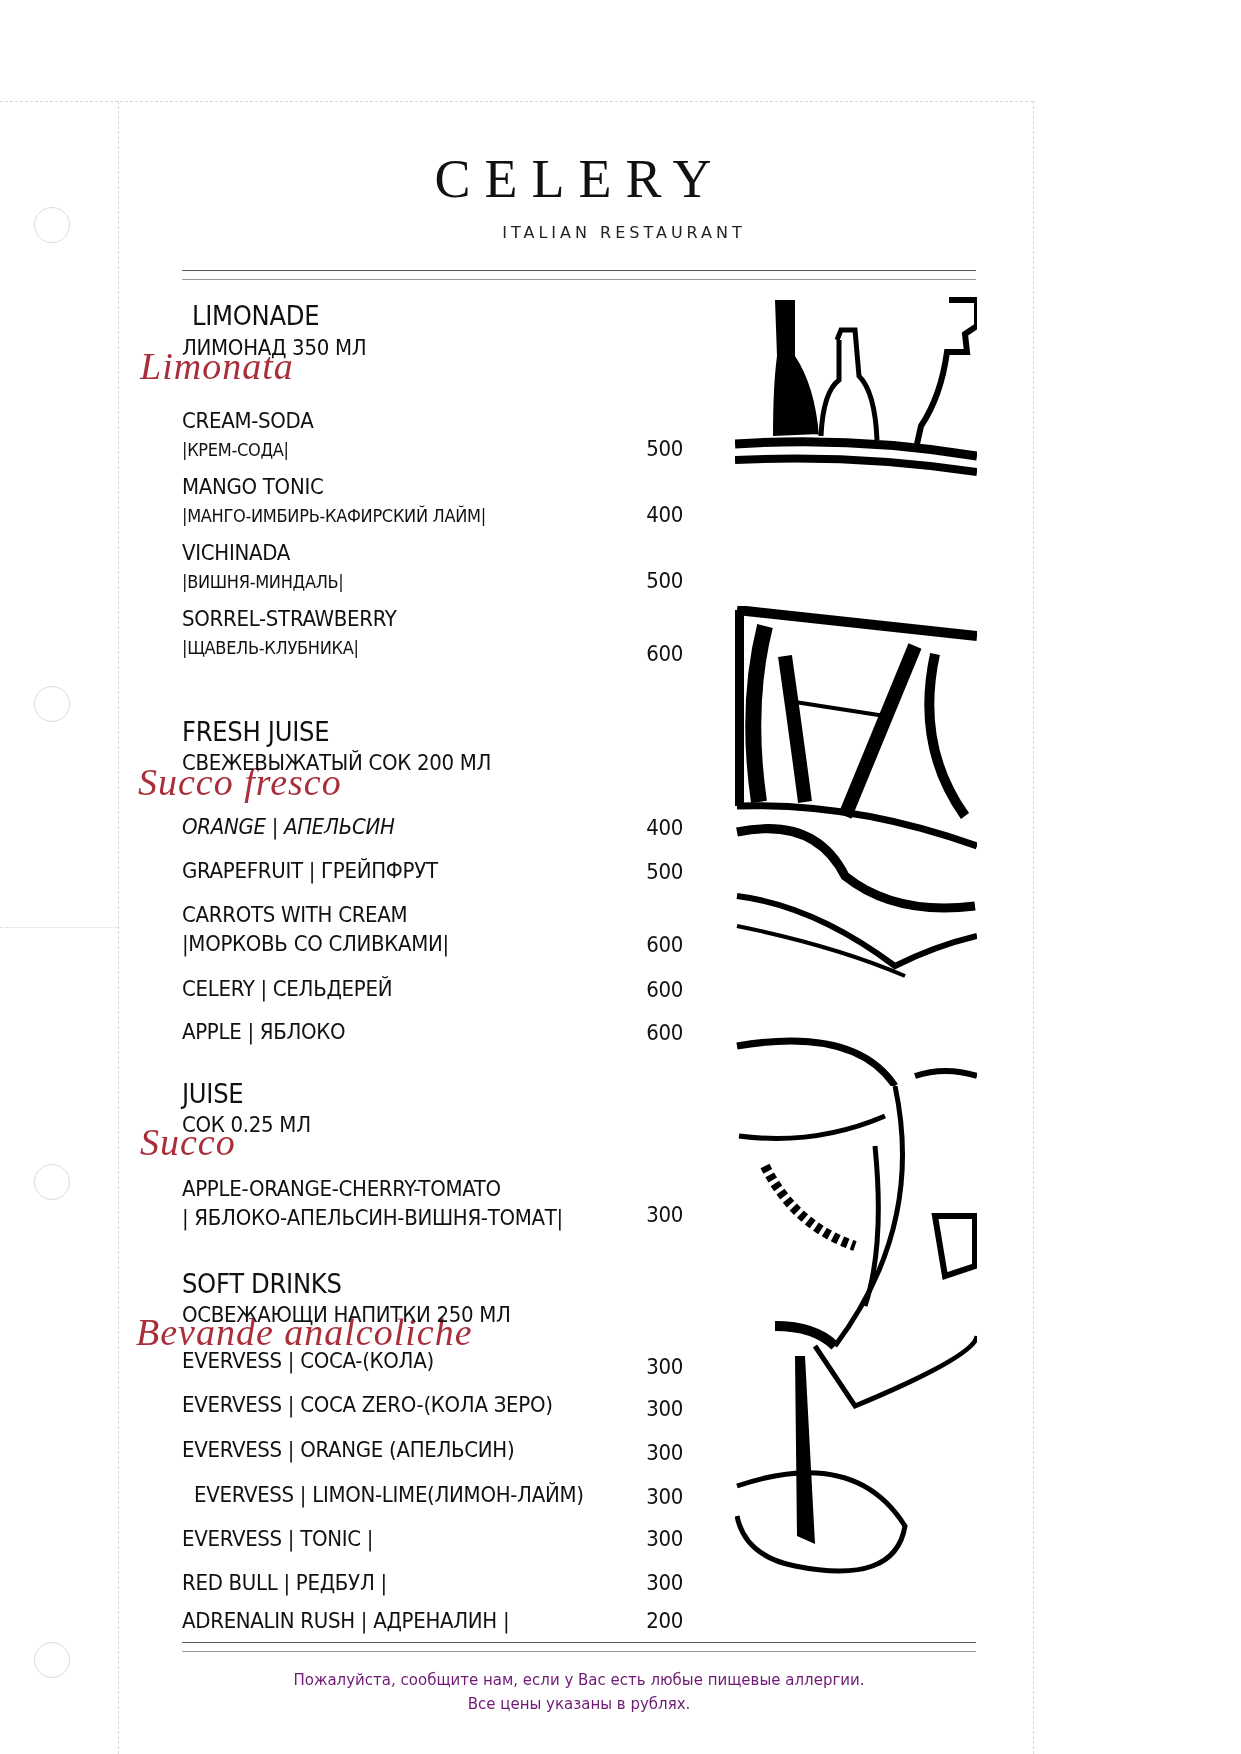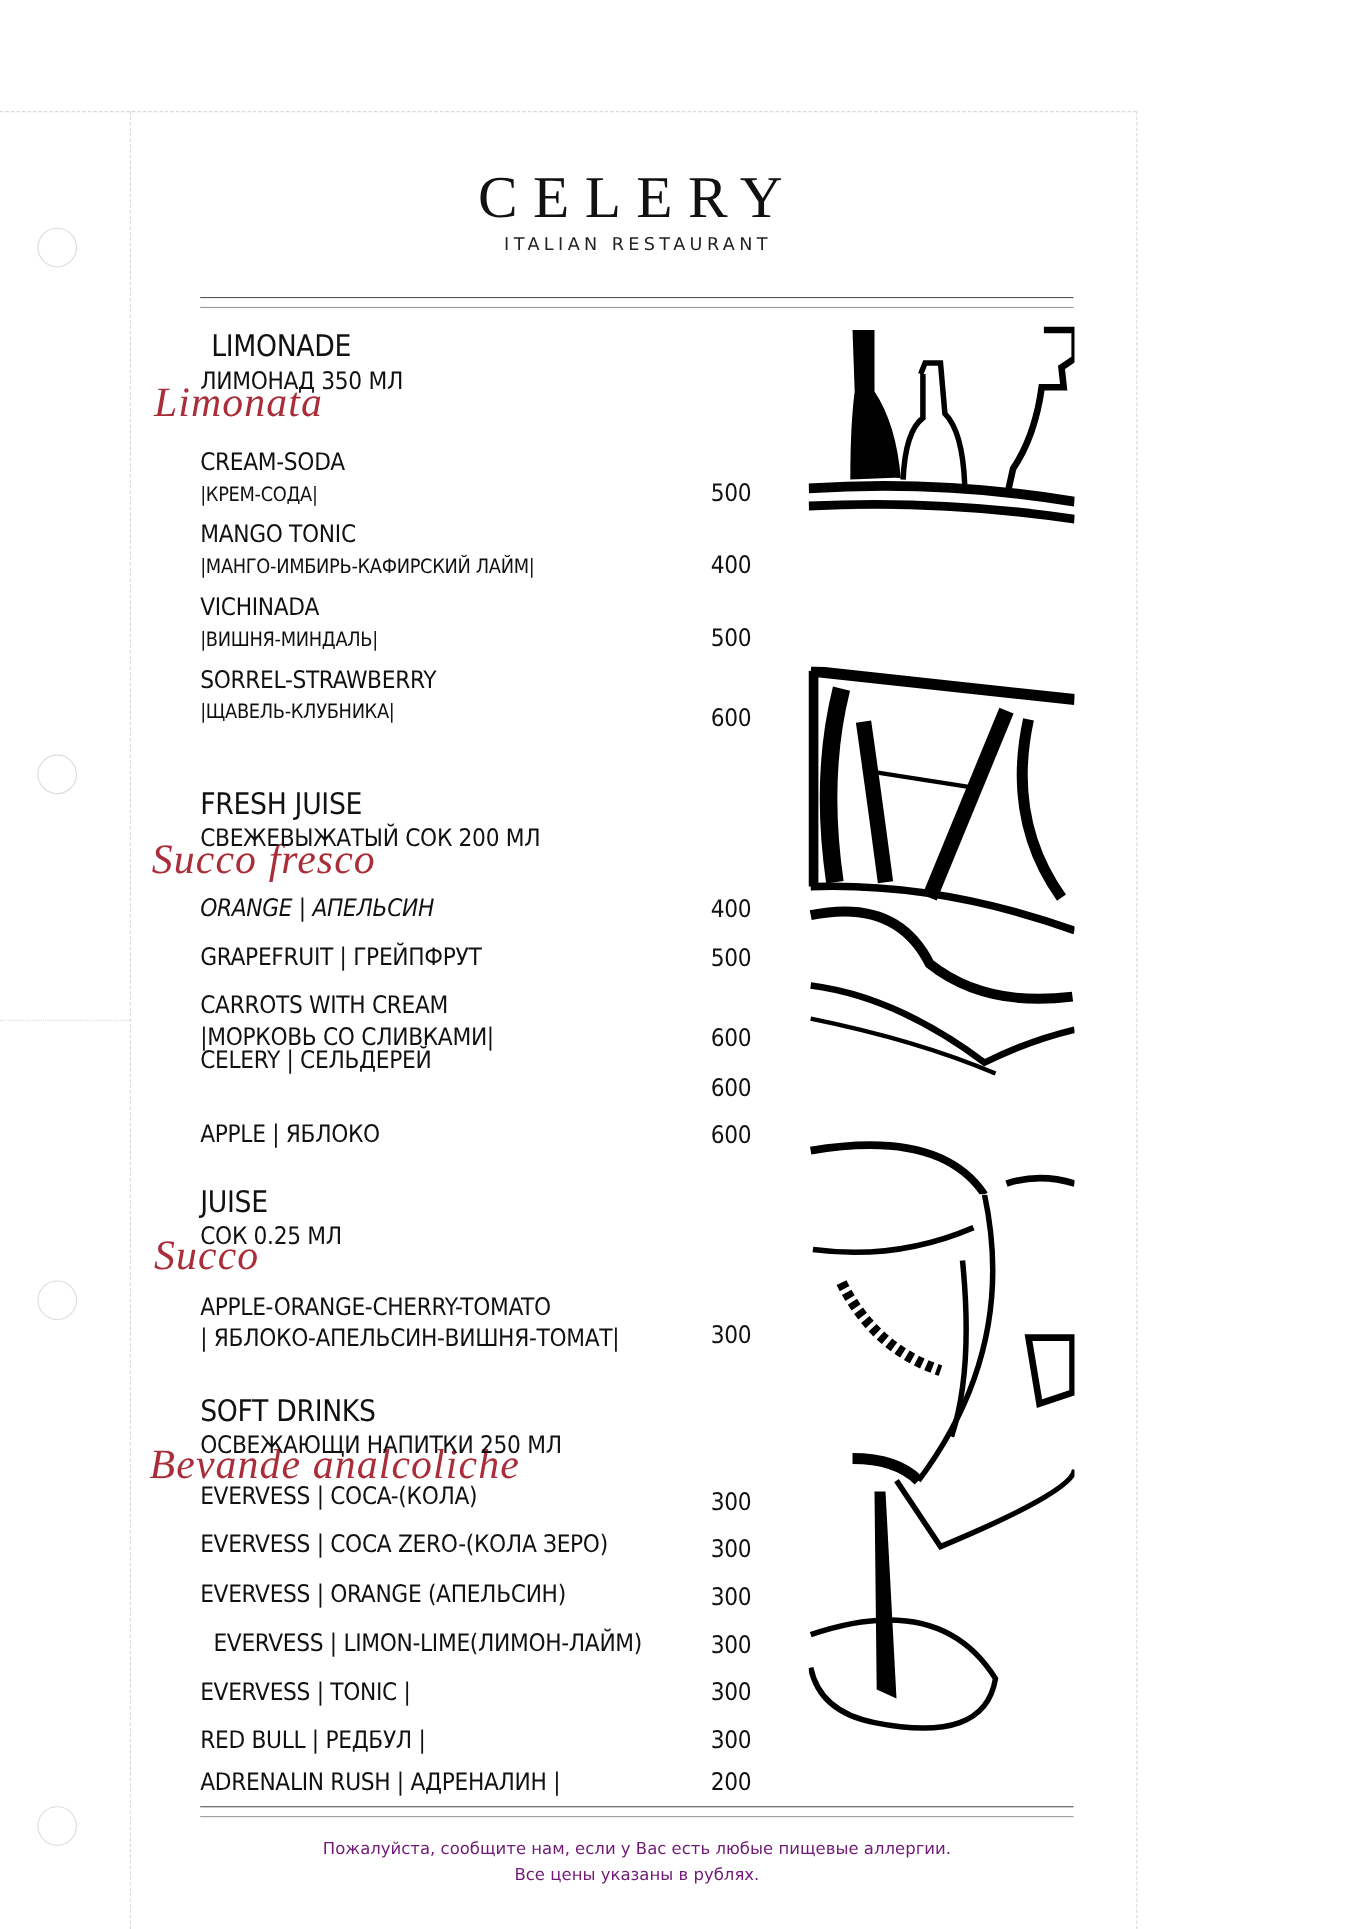--- a/index.html
+++ b/index.html
@@ -6,22 +6,22 @@
     body { width: 1241px; height: 1754px; position: relative; overflow: hidden;
            font-family: "Liberation Sans", sans-serif; color: #111; }
     .guide-h { position: absolute; border-top: 1.5px dashed #d8d8d8; height: 0; }
     .guide-v { position: absolute; border-left: 1.5px dashed #d8d8d8; width: 0; }
     .guide-dot { position: absolute; border-top: 1px dotted #d8d8d8; height: 0; }
     .punch { position: absolute; width: 34px; height: 34px; border: 1.5px solid #dcdcdc; border-radius: 50%; }
 
     .brand { position: absolute; left: 0; width: 1160px; text-align: center; }
     .brand-name { top: 148px; font-family: "Liberation Serif", serif; font-size: 54px;
                   letter-spacing: 14px; font-weight: normal; color: #111; }
-    .brand-sub { top: 212px; font-family: "DejaVu Sans", sans-serif; font-size: 16px;
-                 letter-spacing: 4px; color: #222; }
+    .brand-sub { top: 223px; font-family: "DejaVu Sans", sans-serif; font-size: 16px;
+                 letter-spacing: 4px; color: #222; padding-left: 44px; }
 
     .rule { position: absolute; left: 182px; width: 794px; height: 0; border-top: 1.6px solid #555; }
     .rule.thin { border-top: 1.2px solid #999; }
     .txt { position: absolute; font-family: "DejaVu Sans", sans-serif; color: #111;
            white-space: nowrap; font-stretch: condensed; letter-spacing: -0.3px; }
     .sec-title { font-size: 27px; }
     .sec-sub { font-size: 22px; }
     .item-name { font-size: 22px; }
     .item-sub { font-size: 18px; }
     .price { font-size: 22px; position: absolute; left: 637px; width: 46px; text-align: right; }
@@ -92,21 +92,21 @@
     <div>
       <div class="txt item-name" style="left:182px;top:858px;">GRAPEFRUIT | ГРЕЙПФРУТ</div>
       <div class="txt price" style="top:859px;">500</div>
     </div>
     <div>
       <div class="txt item-name" style="left:182px;top:902px;">CARROTS WITH CREAM</div>
       <div class="txt item-name" style="left:182px;top:931px;">|МОРКОВЬ СО СЛИВКАМИ|</div>
       <div class="txt price" style="top:932px;">600</div>
     </div>
     <div>
-      <div class="txt item-name" style="left:182px;top:952px;">CELERY | СЕЛЬДЕРЕЙ</div>
+      <div class="txt item-name" style="left:182px;top:976px;">CELERY | СЕЛЬДЕРЕЙ</div>
       <div class="txt price" style="top:977px;">600</div>
     </div>
     <div>
       <div class="txt item-name" style="left:182px;top:1019px;">APPLE | ЯБЛОКО</div>
       <div class="txt price" style="top:1020px;">600</div>
     </div>
   </div>
 
   <div>
     <div class="script" style="left:140px;top:1120px;">Succo</div>

